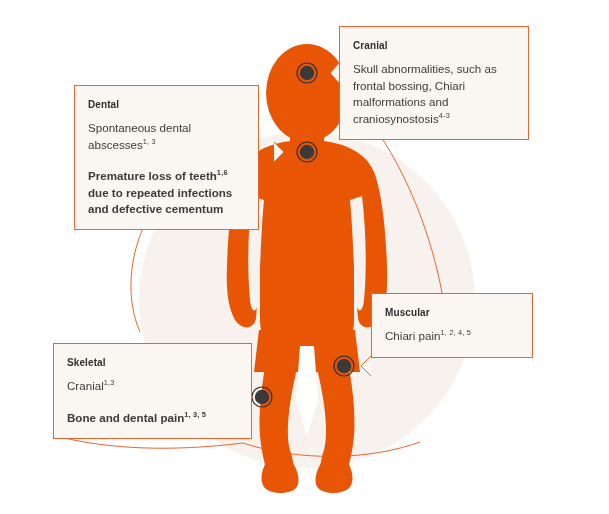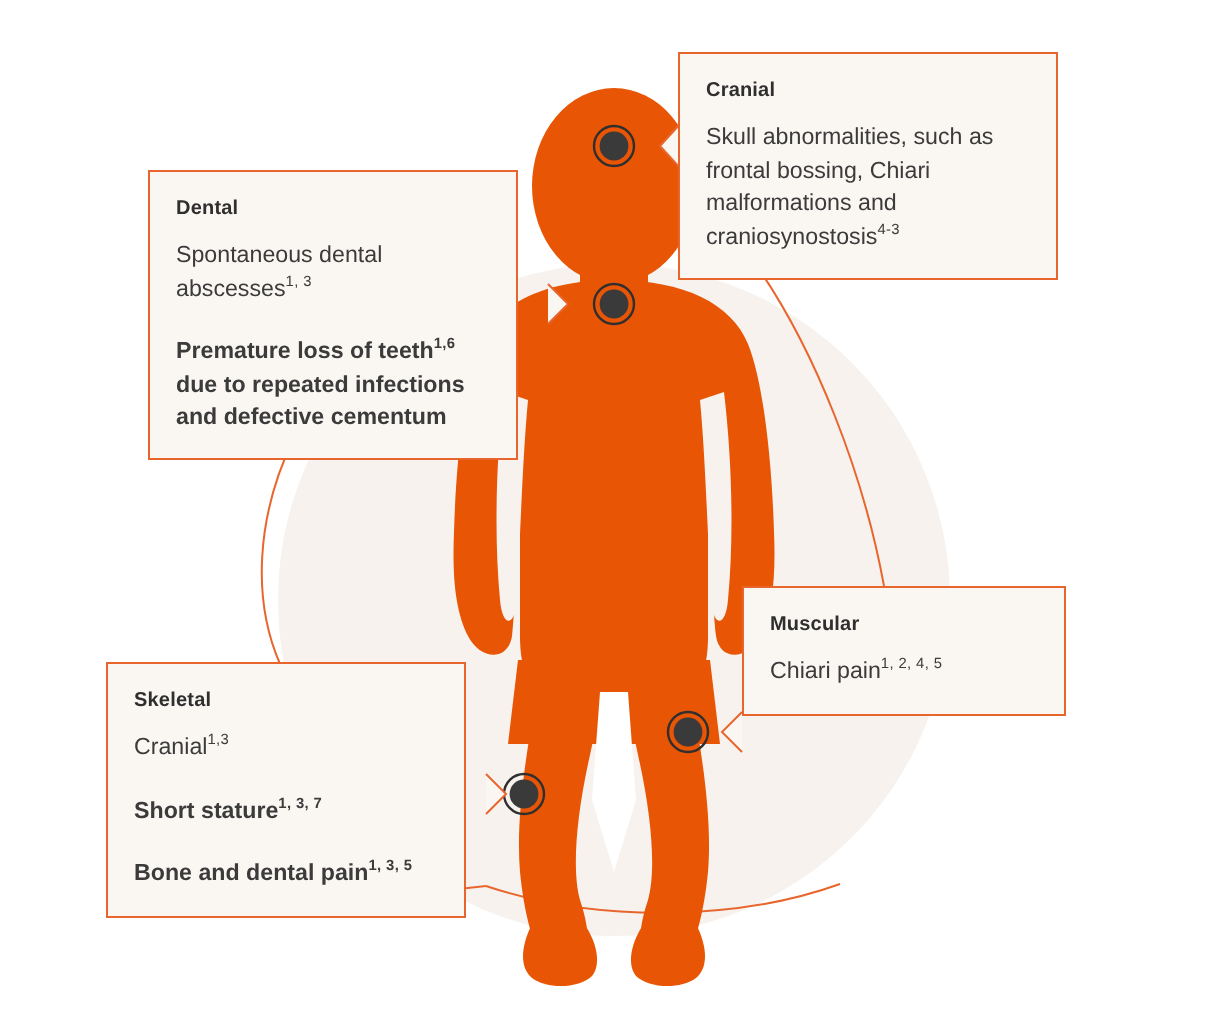--- a/index.html
+++ b/index.html
@@ -50,21 +50,21 @@
     font-weight: bold;
   }
   .callout sup {
     font-size: 7.4px;
     vertical-align: super;
     line-height: 0;
     letter-spacing: 0.2px;
   }
   #box-cranial  { left: 339px; top: 26px;  width: 190px; }
   #box-dental   { left: 74px;  top: 85px;  width: 185px; }
-  #box-skeletal { left: 53px;  top: 331px; width: 180px; }
+  #box-skeletal { left: 53px;  top: 343px; width: 199px; }
   #box-muscular { left: 371px; top: 293px; width: 162px; }
 </style>
 </head>
 <body>
 
 <div id="stage">
 
   <svg id="artwork" viewBox="0 0 609 514" xmlns="http://www.w3.org/2000/svg">
 
     <circle cx="307" cy="300" r="168" fill="#f7f2ee"></circle>
@@ -174,21 +174,20 @@
 
   <div class="callout" id="box-dental">
     <div class="title">Dental</div>
     <p><span>Spontaneous dental abscesses</span><sup>1, 3</sup></p>
     <p><span>Premature loss of teeth</span><sup>1,6</sup><span> due to repeated infections and defective cementum</span></p>
   </div>
 
   <div class="callout" id="box-skeletal">
     <div class="title">Skeletal</div>
     <p><span>Cranial</span><sup>1,3</sup></p>
-    <p><span>Short stature</span><sup>1, 3, 7</sup></p>
     <p><span>Bone and dental pain</span><sup>1, 3, 5</sup></p>
   </div>
 
   <div class="callout" id="box-muscular">
     <div class="title">Muscular</div>
     <p><span>Chiari pain</span><sup>1, 2, 4, 5</sup></p>
   </div>
 
 </div>
 

